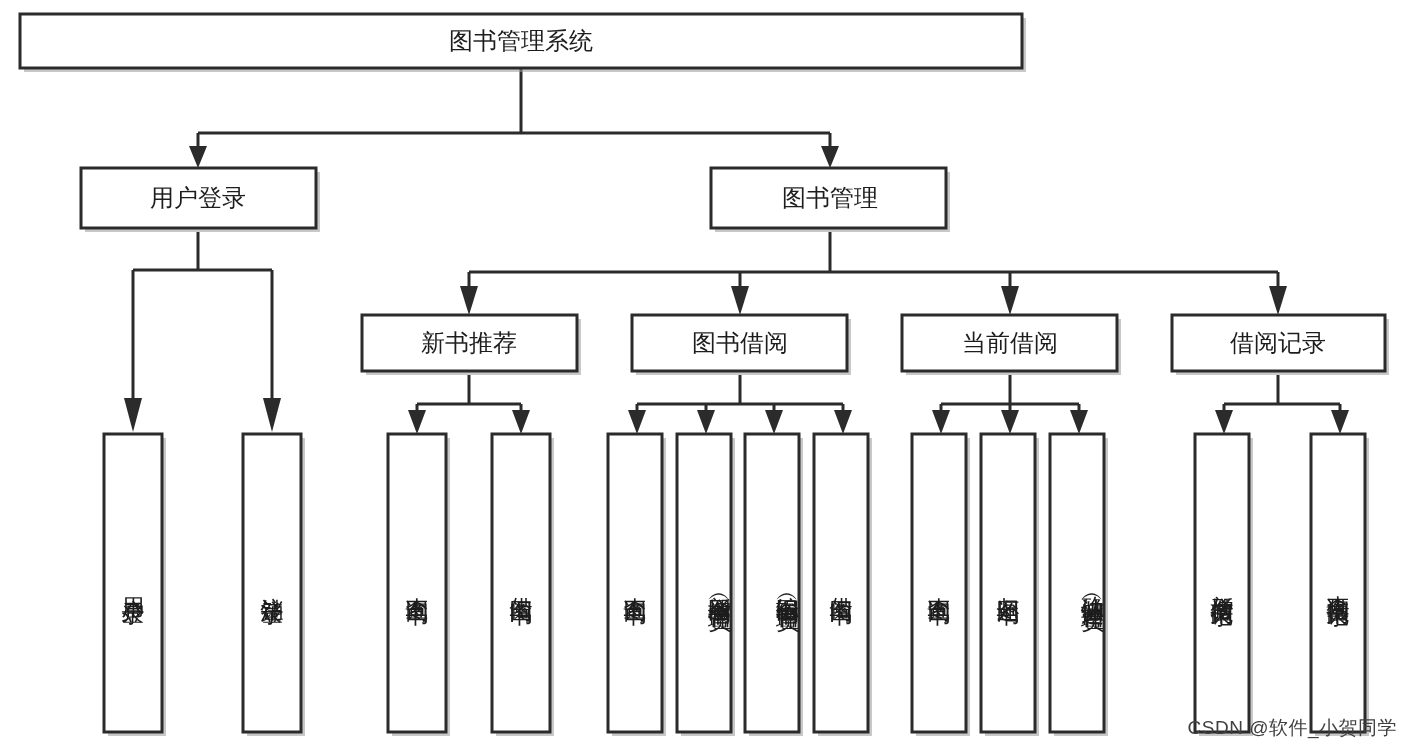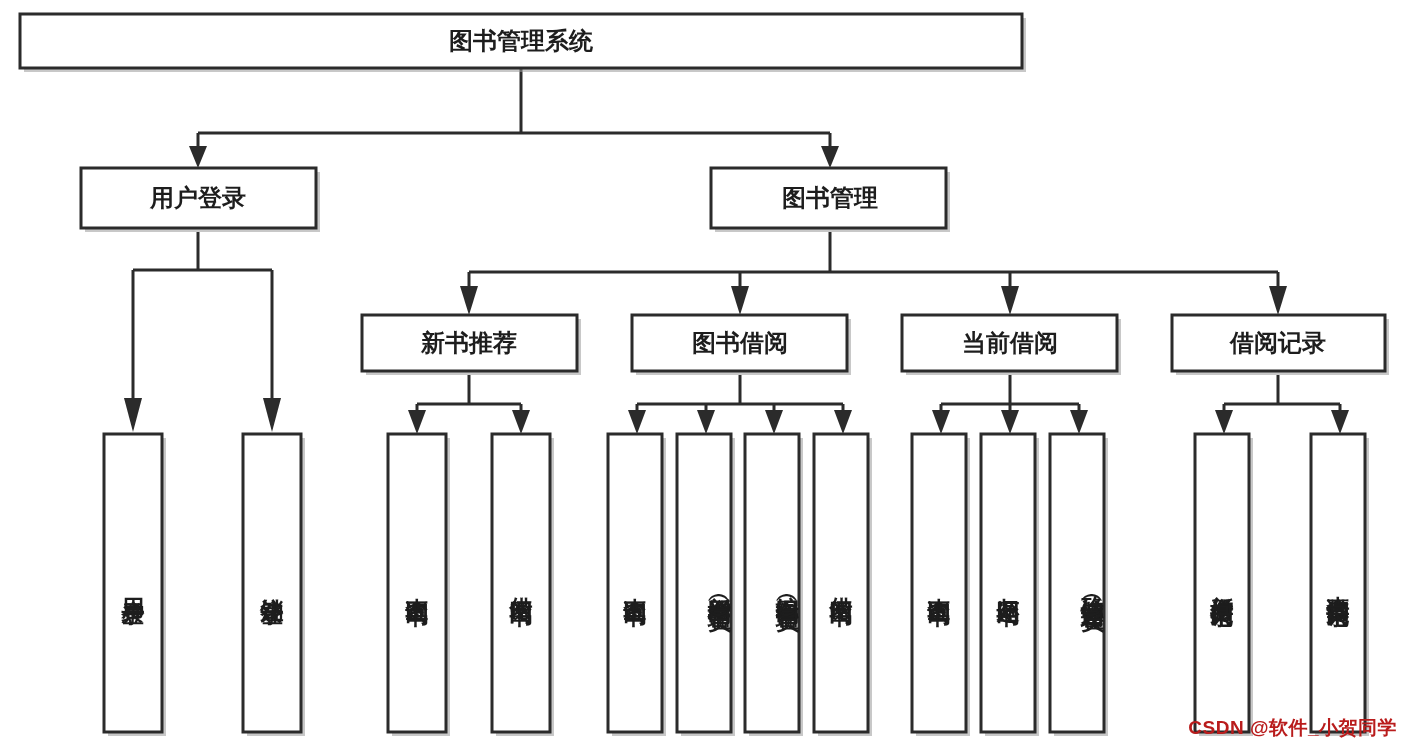--- a/index.html
+++ b/index.html
@@ -9,21 +9,20 @@
   }
   body {
     font-family: "Liberation Sans", "DejaVu Sans", sans-serif;
   }
   #stage {
     position: relative;
     width: 1405px;
     height: 747px;
     background: #ffffff;
     overflow: hidden;
-    font-weight: bold;
   }
   svg.diagram {
     position: absolute;
     left: 0;
     top: 0;
     width: 1405px;
     height: 747px;
   }
   .node-rect {
     fill: #ffffff;
@@ -65,21 +64,21 @@
     justify-content: center;
     white-space: nowrap;
     user-select: none;
   }
   .watermark {
     position: absolute;
     right: 8px;
     bottom: 6px;
     font-family: "Liberation Sans", "DejaVu Sans", sans-serif;
     font-size: 19px;
-    color: #b91c1c;
+    color: #404040;
     letter-spacing: 0.5px;
     white-space: nowrap;
     pointer-events: none;
   }
 </style>
 </head>
 <body>
 
 <div id="stage">
 

